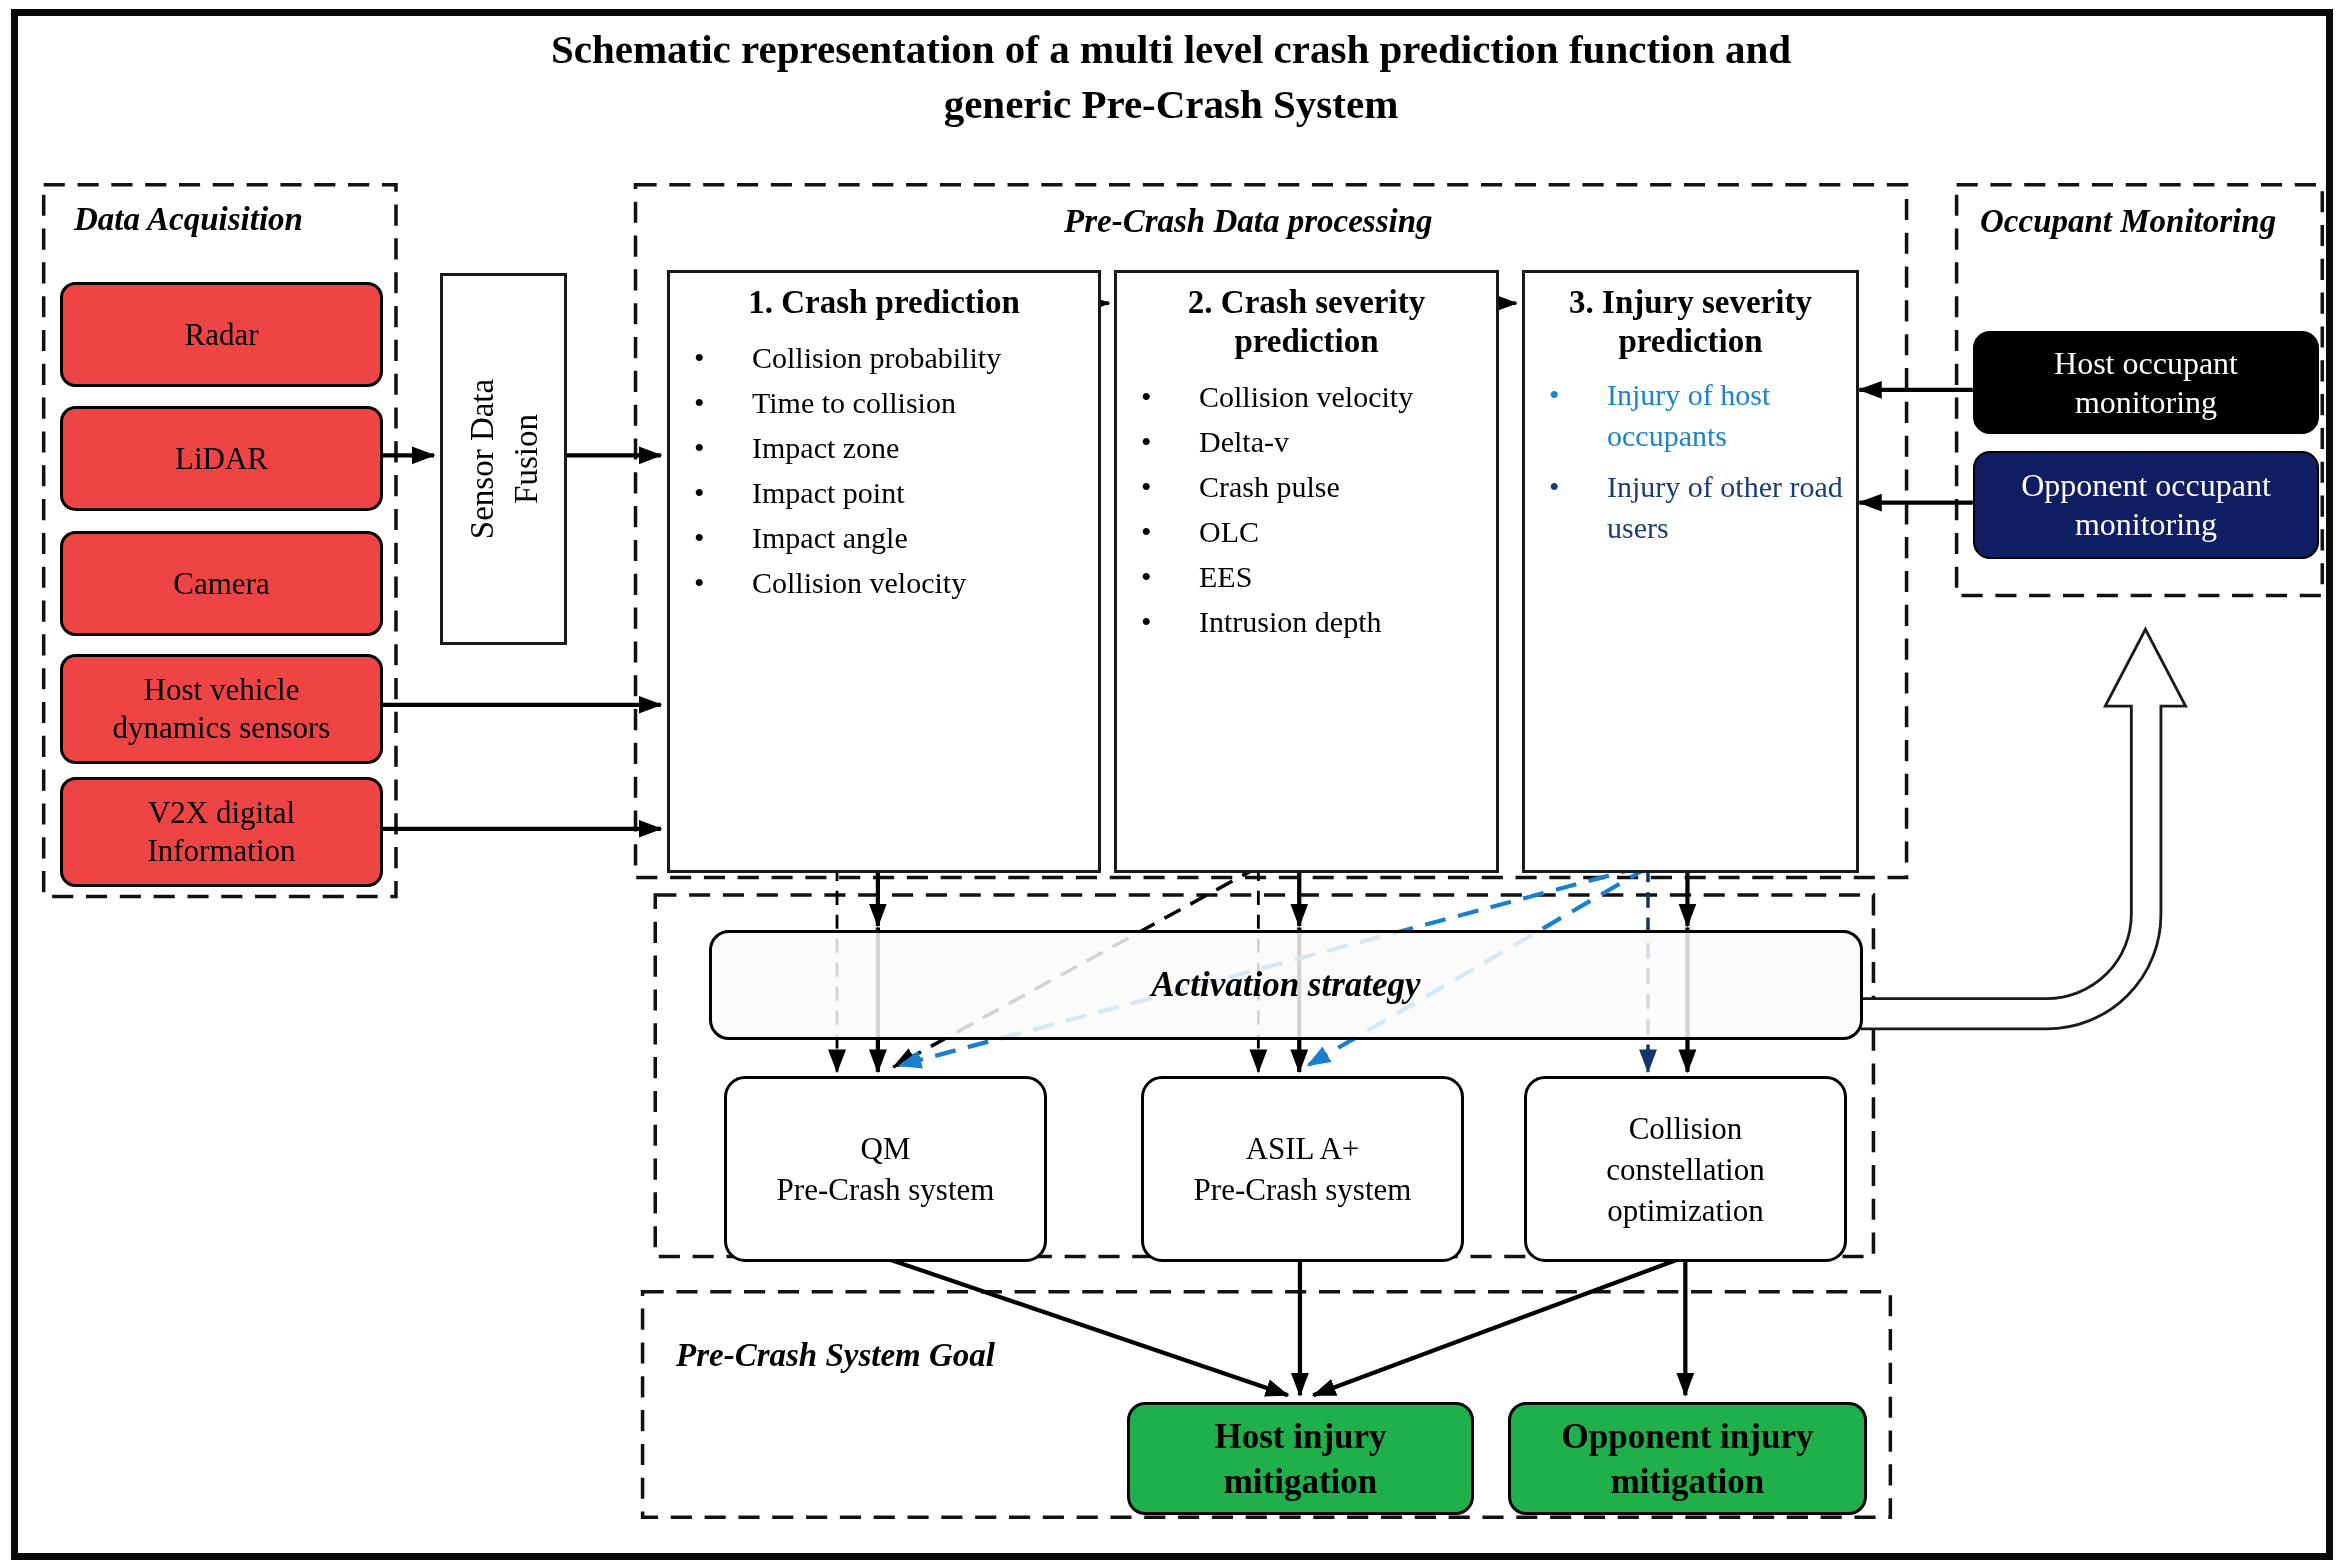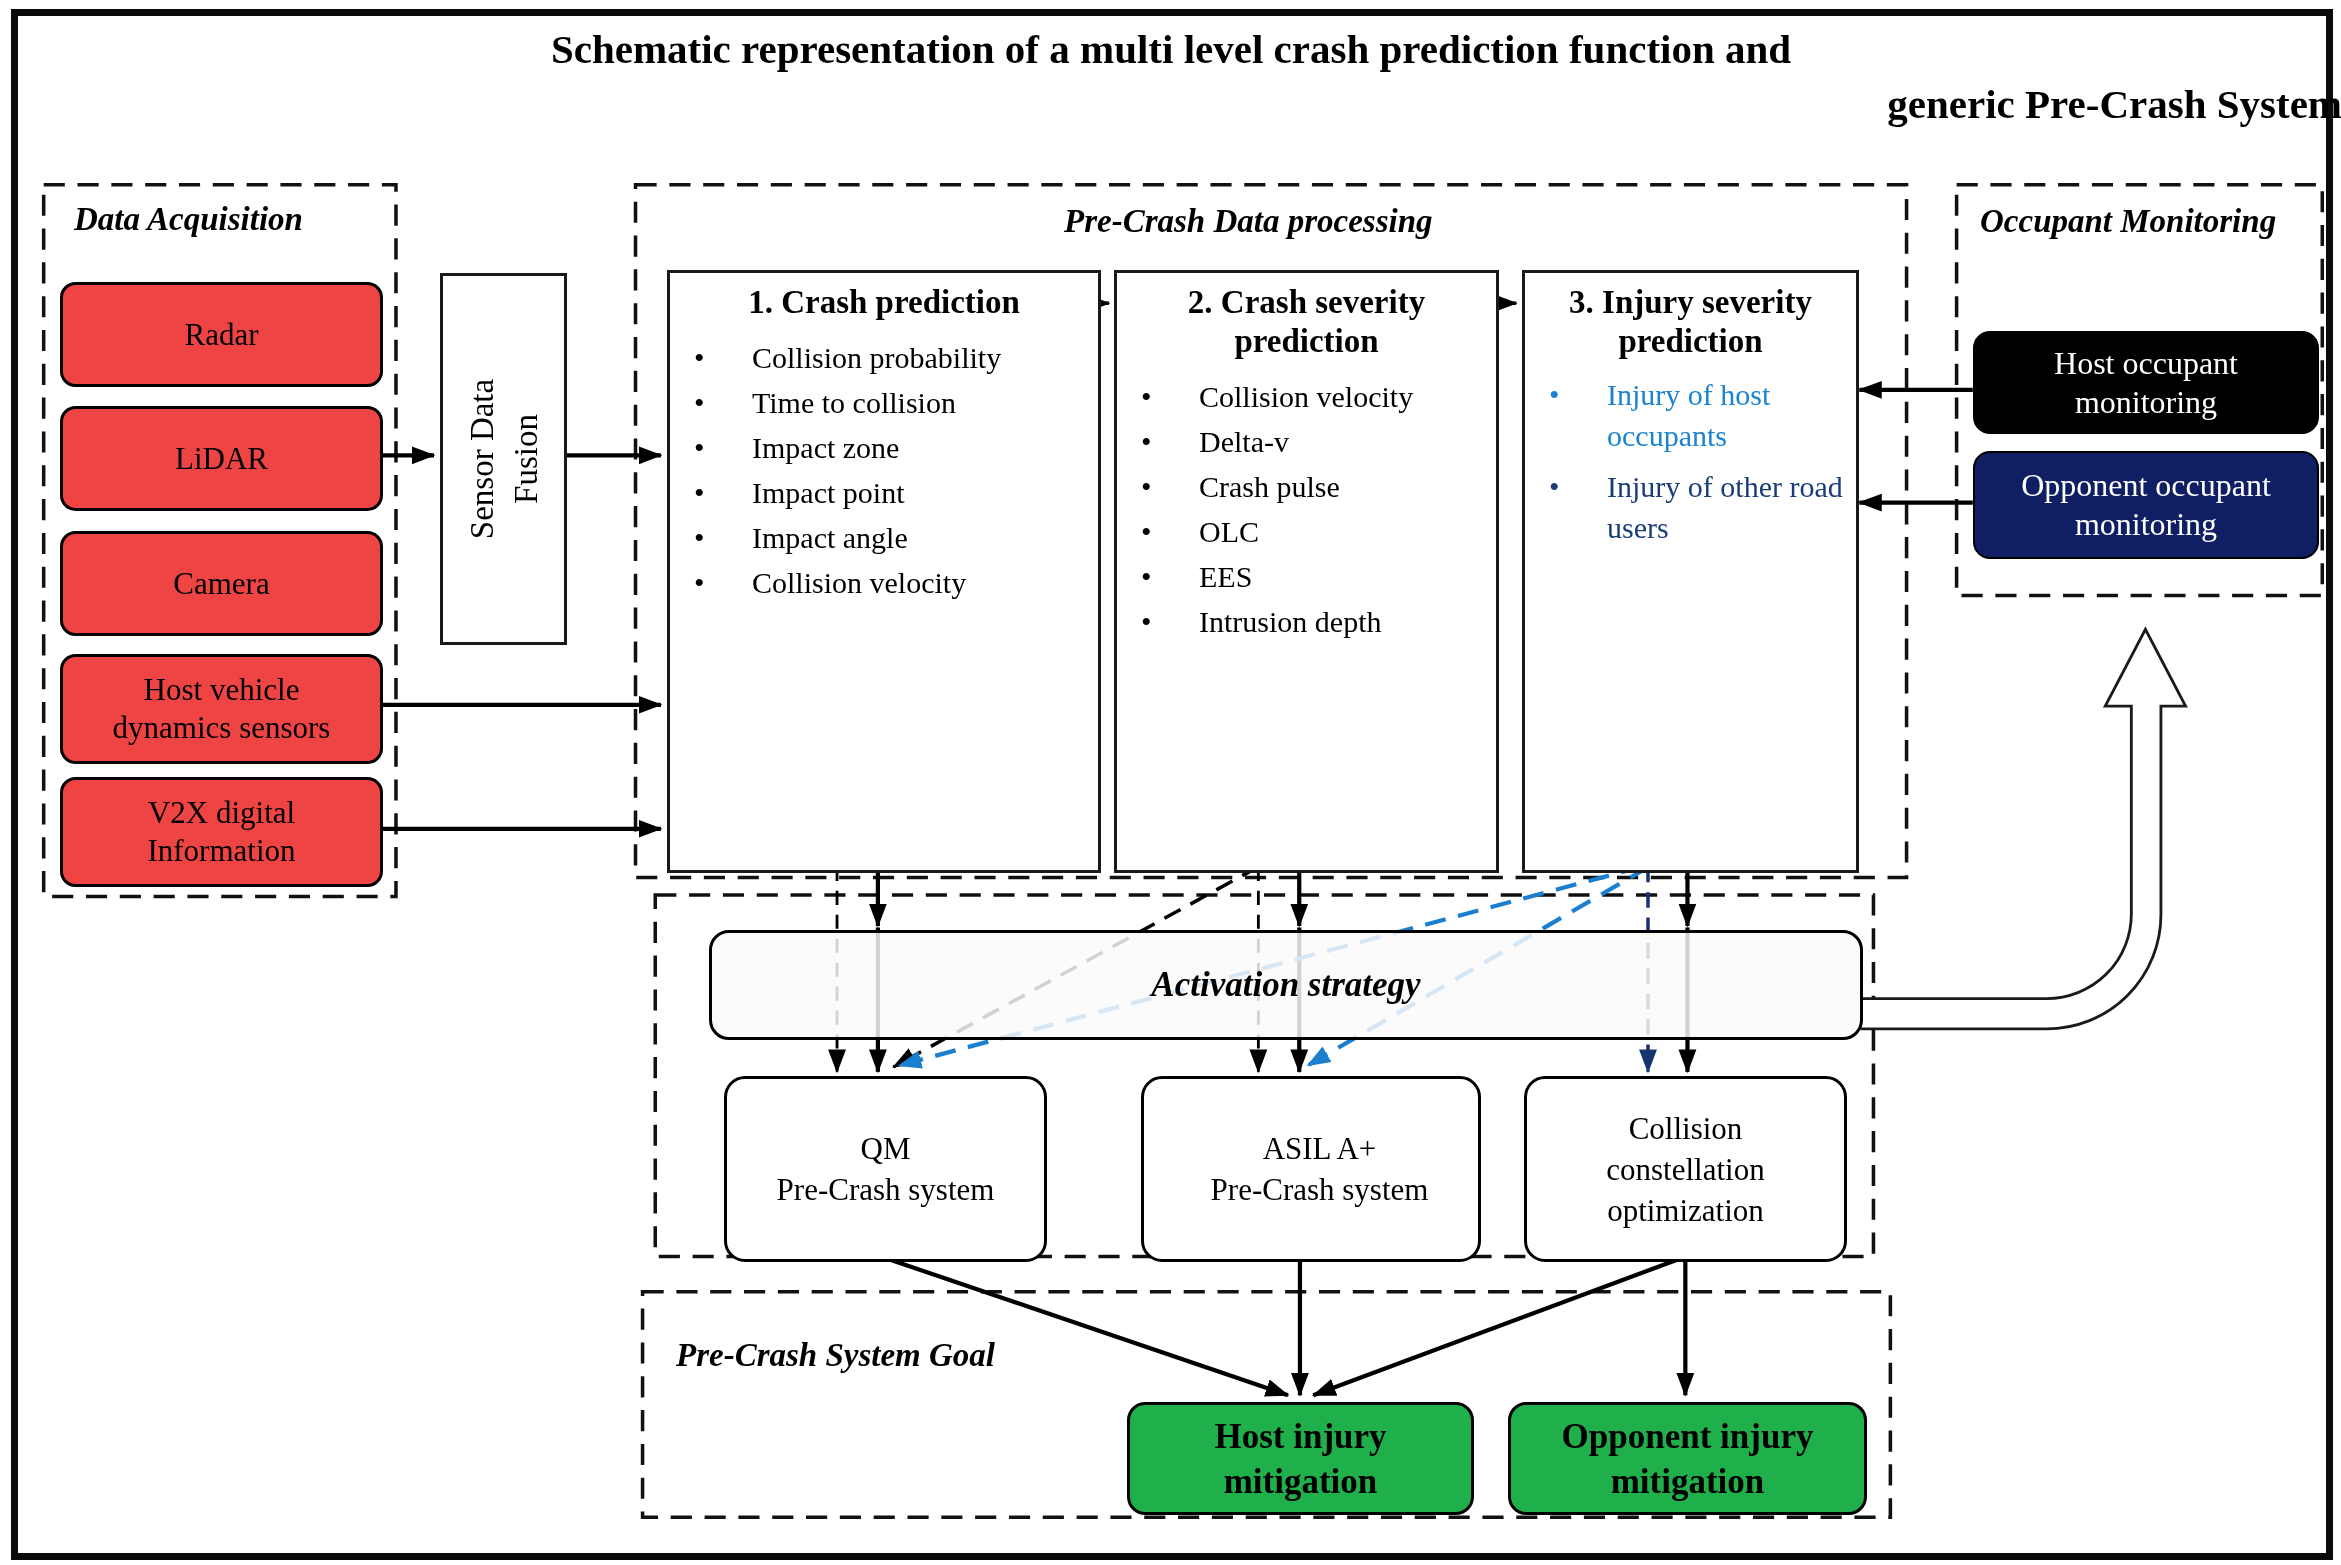--- a/index.html
+++ b/index.html
@@ -95,21 +95,21 @@
     <line x1="1845" y1="1784" x2="1845" y2="1980" stroke="#000" stroke-width="6" marker-end="url(#ah)"></line>
     <line x1="2390" y1="1784" x2="1864" y2="1980" stroke="#000" stroke-width="6" marker-end="url(#ah)"></line>
     <line x1="2392" y1="1784" x2="2392" y2="1980" stroke="#000" stroke-width="6" marker-end="url(#ah)"></line>
 
     <path d="M 2641 1417 L 2905 1417 A 120 120 0 0 0 3025 1297 L 3025 1002 L 2988 1002 L 3045 893 L 3102 1002 L 3067 1002 L 3067 1298 A 162 162 0 0 1 2905 1460 L 2641 1460" fill="#fff" stroke="#1a1a1a" stroke-width="4"></path>
   </svg>
 
   <div class="frame"></div>
 
   <div class="abs ttl z3" style="top:24px;">Schematic representation of a multi level crash prediction function and</div>
-  <div class="abs ttl z3" style="top:79px;text-align:right;">generic Pre-Crash System</div>
+  <div class="abs ttl z3" style="top:79px;">generic Pre-Crash System</div>
 
   <div class="abs panel-title z3" style="left:74px;top:201px;">Data Acquisition</div>
   <div class="roundbox z2" style="left:60px;top:282px;width:317px;height:99px;">
     <span>Radar</span>
     </div>
   <div class="roundbox z2" style="left:60px;top:406px;width:317px;height:99px;">
     <span>LiDAR</span>
     </div>
   <div class="roundbox z2" style="left:60px;top:531px;width:317px;height:99px;">
     <span>Camera</span>
@@ -171,21 +171,21 @@
   </div>
 
   <div class="actbox">
     <span>Activation strategy</span>
   </div>
 
   <div class="sysbox z2" style="left:724px;top:1076px;width:317px;height:180px;">
     <div>QM</div>
     <div>Pre-Crash system</div>
   </div>
-  <div class="sysbox z2" style="left:1141px;top:1076px;width:317px;height:180px;padding-left:17px;">
+  <div class="sysbox z2" style="left:1141px;top:1076px;width:317px;height:180px;">
     <div>ASIL A+</div>
     <div>Pre-Crash system</div>
   </div>
   <div class="sysbox z2" style="left:1524px;top:1076px;width:317px;height:180px;">
     <div>Collision</div>
     <div>constellation</div>
     <div>optimization</div>
   </div>
 
   <div class="abs panel-title z3" style="left:676px;top:1337px;">Pre-Crash System Goal</div>

